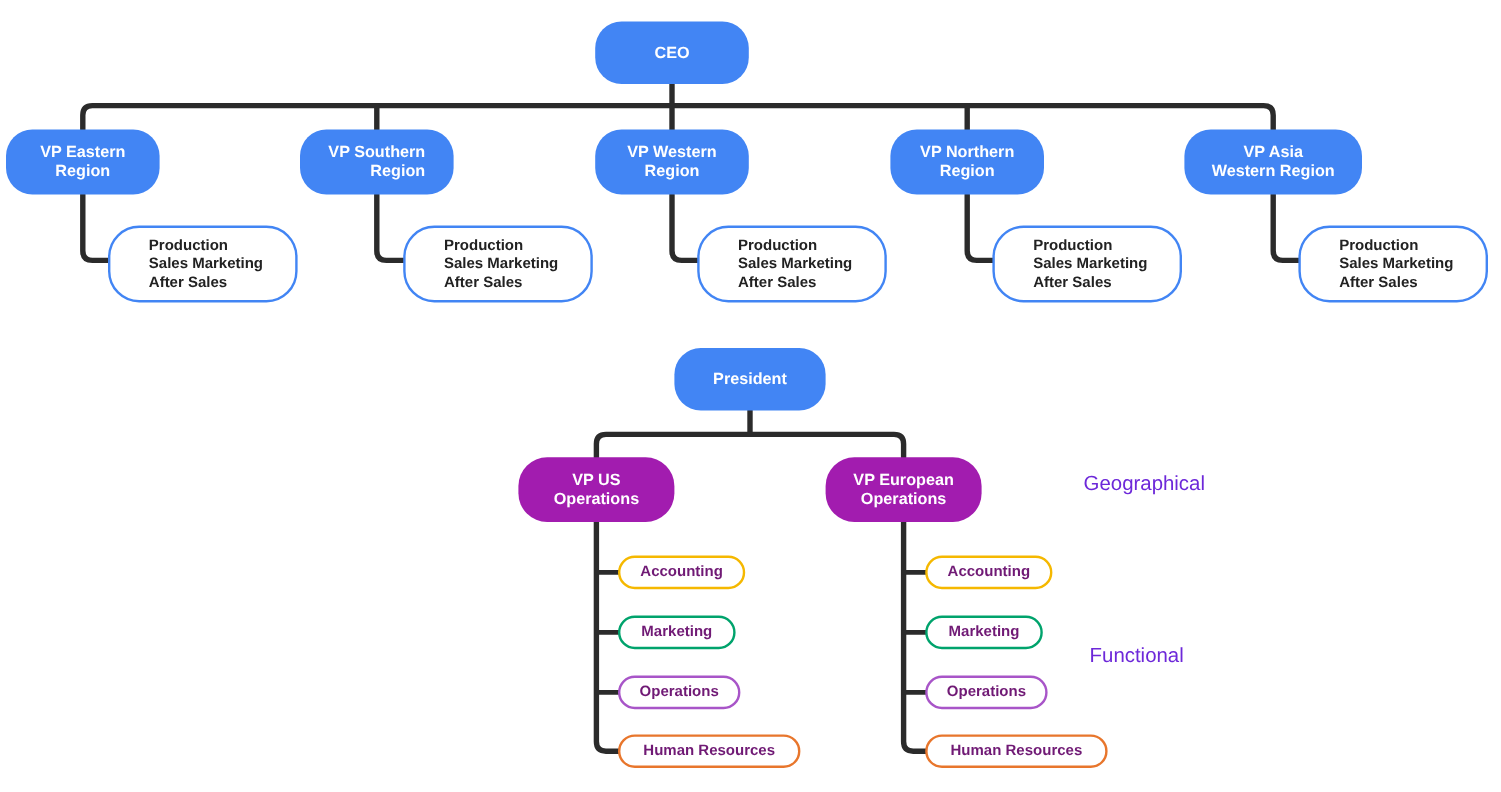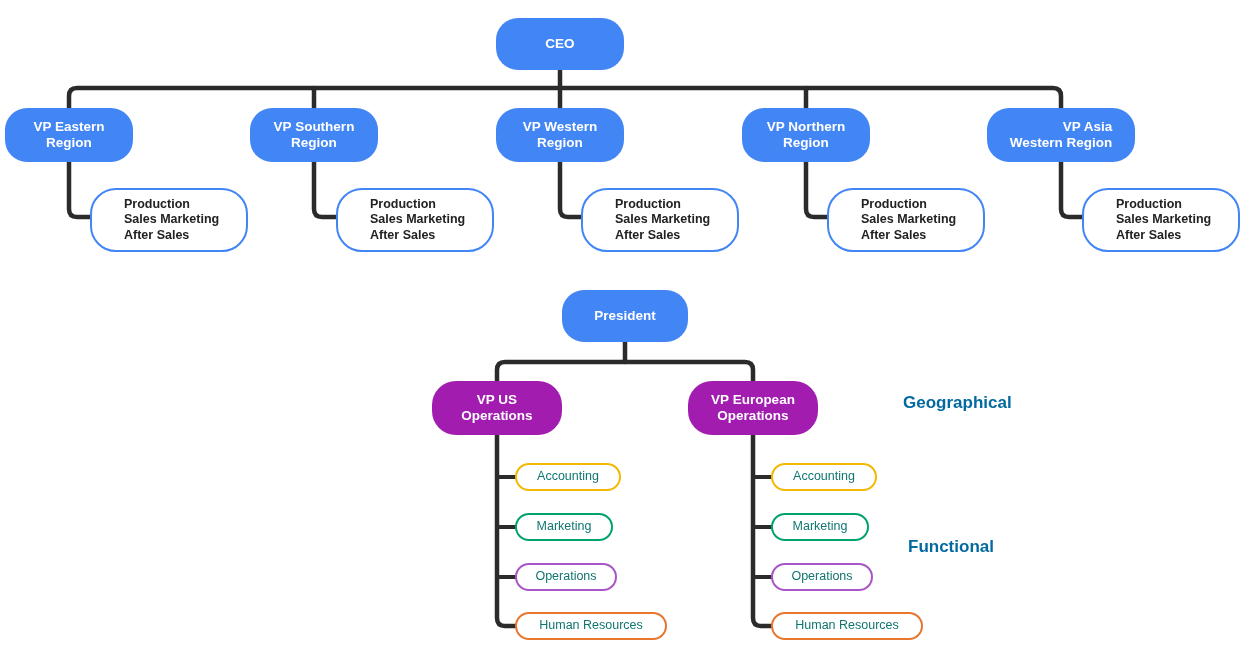--- a/index.html
+++ b/index.html
@@ -53,30 +53,30 @@
     font-weight: bold;
     font-size: 12.5px;
     justify-content: flex-start;
     text-align: left;
     padding-left: 32px;
   }
   .node-outline .lines { display: block; }
   .func {
     background: #ffffff;
     border-radius: 16px;
-    color: #0f766e;
-    font-weight: normal;
+    color: #701a75;
+    font-weight: bold;
     font-size: 12.5px;
     border-width: 2.5px;
     border-style: solid;
   }
   .section-label {
     position: absolute;
-    color: #0369a1;
-    font-weight: bold;
+    color: #6d28d9;
+    font-weight: normal;
     font-size: 17px;
     z-index: 2;
     white-space: nowrap;
   }
 </style>
 </head>
 <body>
 
 <div id="chart-root">
 
@@ -119,21 +119,21 @@
   <div class="node node-blue" style="left:5px; top:108px; width:128px; height:54px;">
     <span><span>VP Eastern</span><br>
     <span>Region</span></span>
   </div>
   <div class="node node-outline" style="left:90px; top:188px; width:158px; height:64px;">
     <span class="lines"><span>Production</span><br>
     <span>Sales Marketing</span><br>
     <span>After Sales</span></span>
   </div>
 
-  <div class="node node-blue" style="left:250px; top:108px; width:128px; height:54px;">
+  <div class="node node-blue" style="left:250px; top:108px; width:128px; height:54px;text-align:right;">
     <span><span>VP Southern</span><br>
     <span>Region</span></span>
   </div>
   <div class="node node-outline" style="left:336px; top:188px; width:158px; height:64px;">
     <span class="lines"><span>Production</span><br>
     <span>Sales Marketing</span><br>
     <span>After Sales</span></span>
   </div>
 
   <div class="node node-blue" style="left:496px; top:108px; width:128px; height:54px;">
@@ -149,21 +149,21 @@
   <div class="node node-blue" style="left:742px; top:108px; width:128px; height:54px;">
     <span><span>VP Northern</span><br>
     <span>Region</span></span>
   </div>
   <div class="node node-outline" style="left:827px; top:188px; width:158px; height:64px;">
     <span class="lines"><span>Production</span><br>
     <span>Sales Marketing</span><br>
     <span>After Sales</span></span>
   </div>
 
-  <div class="node node-blue" style="left:987px; top:108px; width:148px; height:54px;text-align:right;">
+  <div class="node node-blue" style="left:987px; top:108px; width:148px; height:54px;">
     <span><span>VP Asia</span><br>
     <span>Western Region</span></span>
   </div>
   <div class="node node-outline" style="left:1082px; top:188px; width:158px; height:64px;">
     <span class="lines"><span>Production</span><br>
     <span>Sales Marketing</span><br>
     <span>After Sales</span></span>
   </div>
 
   <div class="node node-blue" style="left:562px; top:290px; width:126px; height:52px;text-align:right;">

